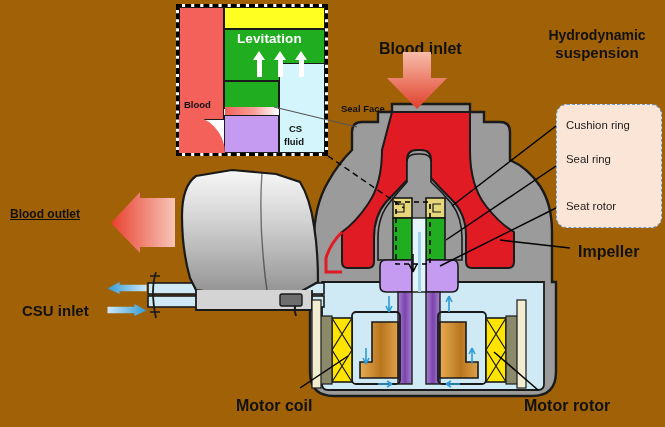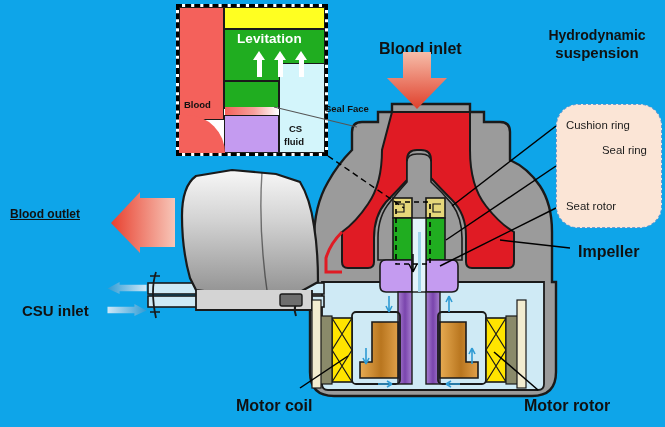--- a/index.html
+++ b/index.html
@@ -1,18 +1,18 @@
 <!DOCTYPE html>
 <html><head>
 <meta charset="utf-8">
 <style>
   html,body{margin:0;padding:0;background:#ffffff;}
   body{width:665px;height:427px;overflow:hidden;
        font-family:"Liberation Sans", sans-serif;}
-  #stage{position:relative;width:665px;height:427px;background:#0ea5e9;}
+  #stage{position:relative;width:665px;height:427px;background:#a16207;}
 
   .lbl{position:absolute;font-weight:bold;color:#111;line-height:1.12;}
 
   
   #inset{position:absolute;left:176px;top:4px;width:152px;height:152px;
          border:3px dashed #000;background:#fff;box-sizing:border-box;}
   #inset .cell{position:absolute;box-sizing:border-box;}
   .c-blood{background:#f4615b;border:1px solid #1a1a1a;}
   .c-yellow{background:#ffff21;border:1px solid #1a1a1a;}
   .c-green{background:#20ad20;border:1px solid #1a1a1a;}
@@ -24,21 +24,21 @@
             letter-spacing:.1px;white-space:nowrap;}
   .uarr{position:absolute;width:13px;height:26px;}
   .uarr:before{content:"";position:absolute;left:4px;top:7px;width:5px;height:19px;background:#fff;}
   .uarr:after{content:"";position:absolute;left:0;top:0;width:0;height:0;
               border-left:6.5px solid transparent;border-right:6.5px solid transparent;
               border-bottom:9px solid #fff;}
   .inset-cap{position:absolute;font-weight:bold;font-size:9.5px;color:#111;}
 
   
   #hydrobox{position:absolute;left:556px;top:104px;width:104px;height:122px;
-            background:#fbe5d6;border:1.6px dashed #6b9bd2;border-radius:22px;}
+            background:#fbe5d6;border:1.6px dashed #6b9bd2;border-radius:11px;}
   .ring-lbl{position:absolute;font-size:11.4px;color:#1b1b1b;white-space:nowrap;}
 
   
   #blood-inlet-arrow{position:absolute;left:386px;top:52px;width:62px;height:58px;}
   #blood-outlet-arrow{position:absolute;left:110px;top:192px;width:66px;height:62px;}
   .csu-arrow{position:absolute;height:13px;}
 
   svg{display:block;}
   .leader{stroke:#000;stroke-width:1.5;fill:none;}
   .dash-leader{stroke:#000;stroke-width:1.4;fill:none;stroke-dasharray:6 4;}
@@ -222,28 +222,28 @@
 
     <div class="inset-cap" style="left:5px;top:92px;">Blood</div>
     <div class="inset-cap" style="left:110px;top:116px;">CS</div>
     <div class="inset-cap" style="left:105px;top:129px;">fluid</div>
 
     <svg style="position:absolute;left:0;top:0;overflow:visible;" width="152" height="152">
       <line x1="95" y1="100" x2="178" y2="120" stroke="#555" stroke-width="1.1"></line>
     </svg>
   </div>
 
-  <div class="lbl" style="left:325px;top:104px;font-size:9.5px;">Seal Face</div>
+  <div class="lbl" style="left:325px;top:104px;font-size:9.5px;padding-left:16px;">Seal Face</div>
 
   <div class="lbl" style="left:534px;top:28px;font-size:14px;text-align:center;width:126px;">Hydrodynamic</div>
   <div class="lbl" style="left:534px;top:45px;font-size:15px;text-align:center;width:126px;">suspension</div>
 
   <div id="hydrobox">
     <div class="ring-lbl" style="left:9px;top:14px;">Cushion ring</div>
-    <div class="ring-lbl" style="left:9px;top:39px;margin-left:36px;">Seal ring</div>
+    <div class="ring-lbl" style="left:9px;top:48px;">Seal ring</div>
     <div class="ring-lbl" style="left:9px;top:95px;">Seat rotor</div>
   </div>
 
   <div class="lbl" style="left:379px;top:40px;font-size:16px;">Blood inlet</div>
 
   <svg id="blood-inlet-arrow" viewBox="0 0 62 58">
     <path d="M17 0 L45 0 L45 26 L61 26 L31 57 L1 26 L17 26 Z" fill="url(#gRedArrV)" stroke="none"></path>
   </svg>
 
   <div class="lbl" style="left:10px;top:208px;font-size:12px;text-decoration:underline;">Blood outlet</div>

